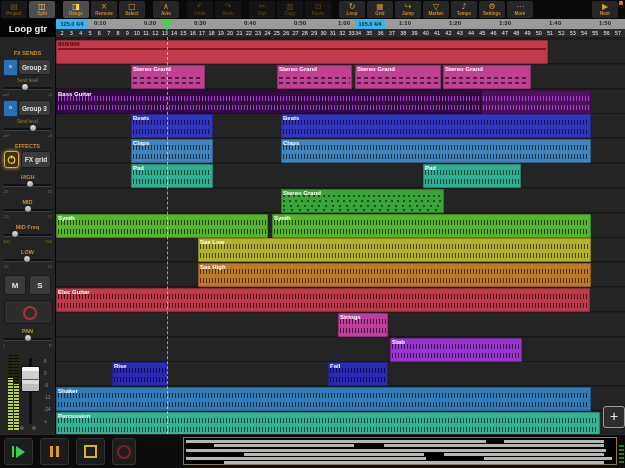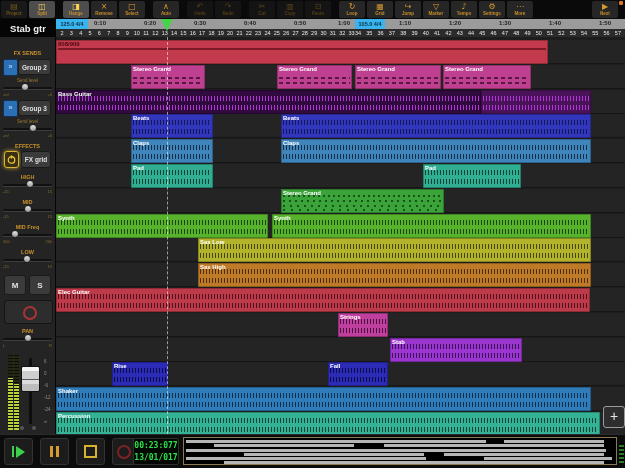--- a/index.html
+++ b/index.html
@@ -174,21 +174,21 @@
       <div class="tb-spacer"></div>
       <div class="tb-group">
         <div class="tb-btn">
           <div class="ico">▶</div>
           <div class="lbl">Next</div>
         </div>
       </div>
     </div>
   <div id="notif-dot"></div>
 
-  <div id="track-header">Stab gtr</div>
+  <div id="track-header">Loop gtr</div>
 
   <div id="ruler">
       <div class="time-label" style="left: 44px;">0:10</div>
       <div class="time-label" style="left: 94px;">0:20</div>
       <div class="time-label" style="left: 144px;">0:30</div>
       <div class="time-label" style="left: 194px;">0:40</div>
       <div class="time-label" style="left: 244px;">0:50</div>
       <div class="time-label" style="left: 288px;">1:00</div>
       <div class="time-label" style="left: 349px;">1:10</div>
       <div class="time-label" style="left: 399px;">1:20</div>
@@ -523,24 +523,20 @@
     <div class="tr-btn" style="left:40px">
       <span style="display:inline-block;width:3px;height:11px;background:#d89a2f;margin-right:3px"></span>
       <span style="display:inline-block;width:3px;height:11px;background:#d89a2f"></span>
     </div>
     <div class="tr-btn" style="left:76px">
       <span style="display:inline-block;width:9px;height:9px;border:2px solid #d8b22f"></span>
     </div>
     <div class="tr-btn" style="left:112px;width:24px">
       <span style="display:inline-block;width:10px;height:10px;border:2px solid #7c2424;border-radius:50%"></span>
     </div>
-    <div id="lcd">
-      <div>00:23:077</div>
-      <div>13/01/017</div>
-    </div>
     <div id="overview">
         <div class="ov-bar" style="top: 2px; left: 2px; width: 300px;"></div>
         <div class="ov-bar" style="top: 2px; left: 320px; width: 100px;"></div>
         <div class="ov-bar" style="top: 6px; left: 30px; width: 140px;"></div>
         <div class="ov-bar" style="top: 6px; left: 200px; width: 220px;"></div>
         <div class="ov-bar" style="top: 11px; left: 2px; width: 420px;"></div>
         <div class="ov-bar" style="top: 15px; left: 60px; width: 180px;"></div>
         <div class="ov-bar" style="top: 15px; left: 260px; width: 160px;"></div>
         <div class="ov-bar" style="top: 19px; left: 2px; width: 240px;"></div>
         <div class="ov-bar" style="top: 19px; left: 300px; width: 128px;"></div>

